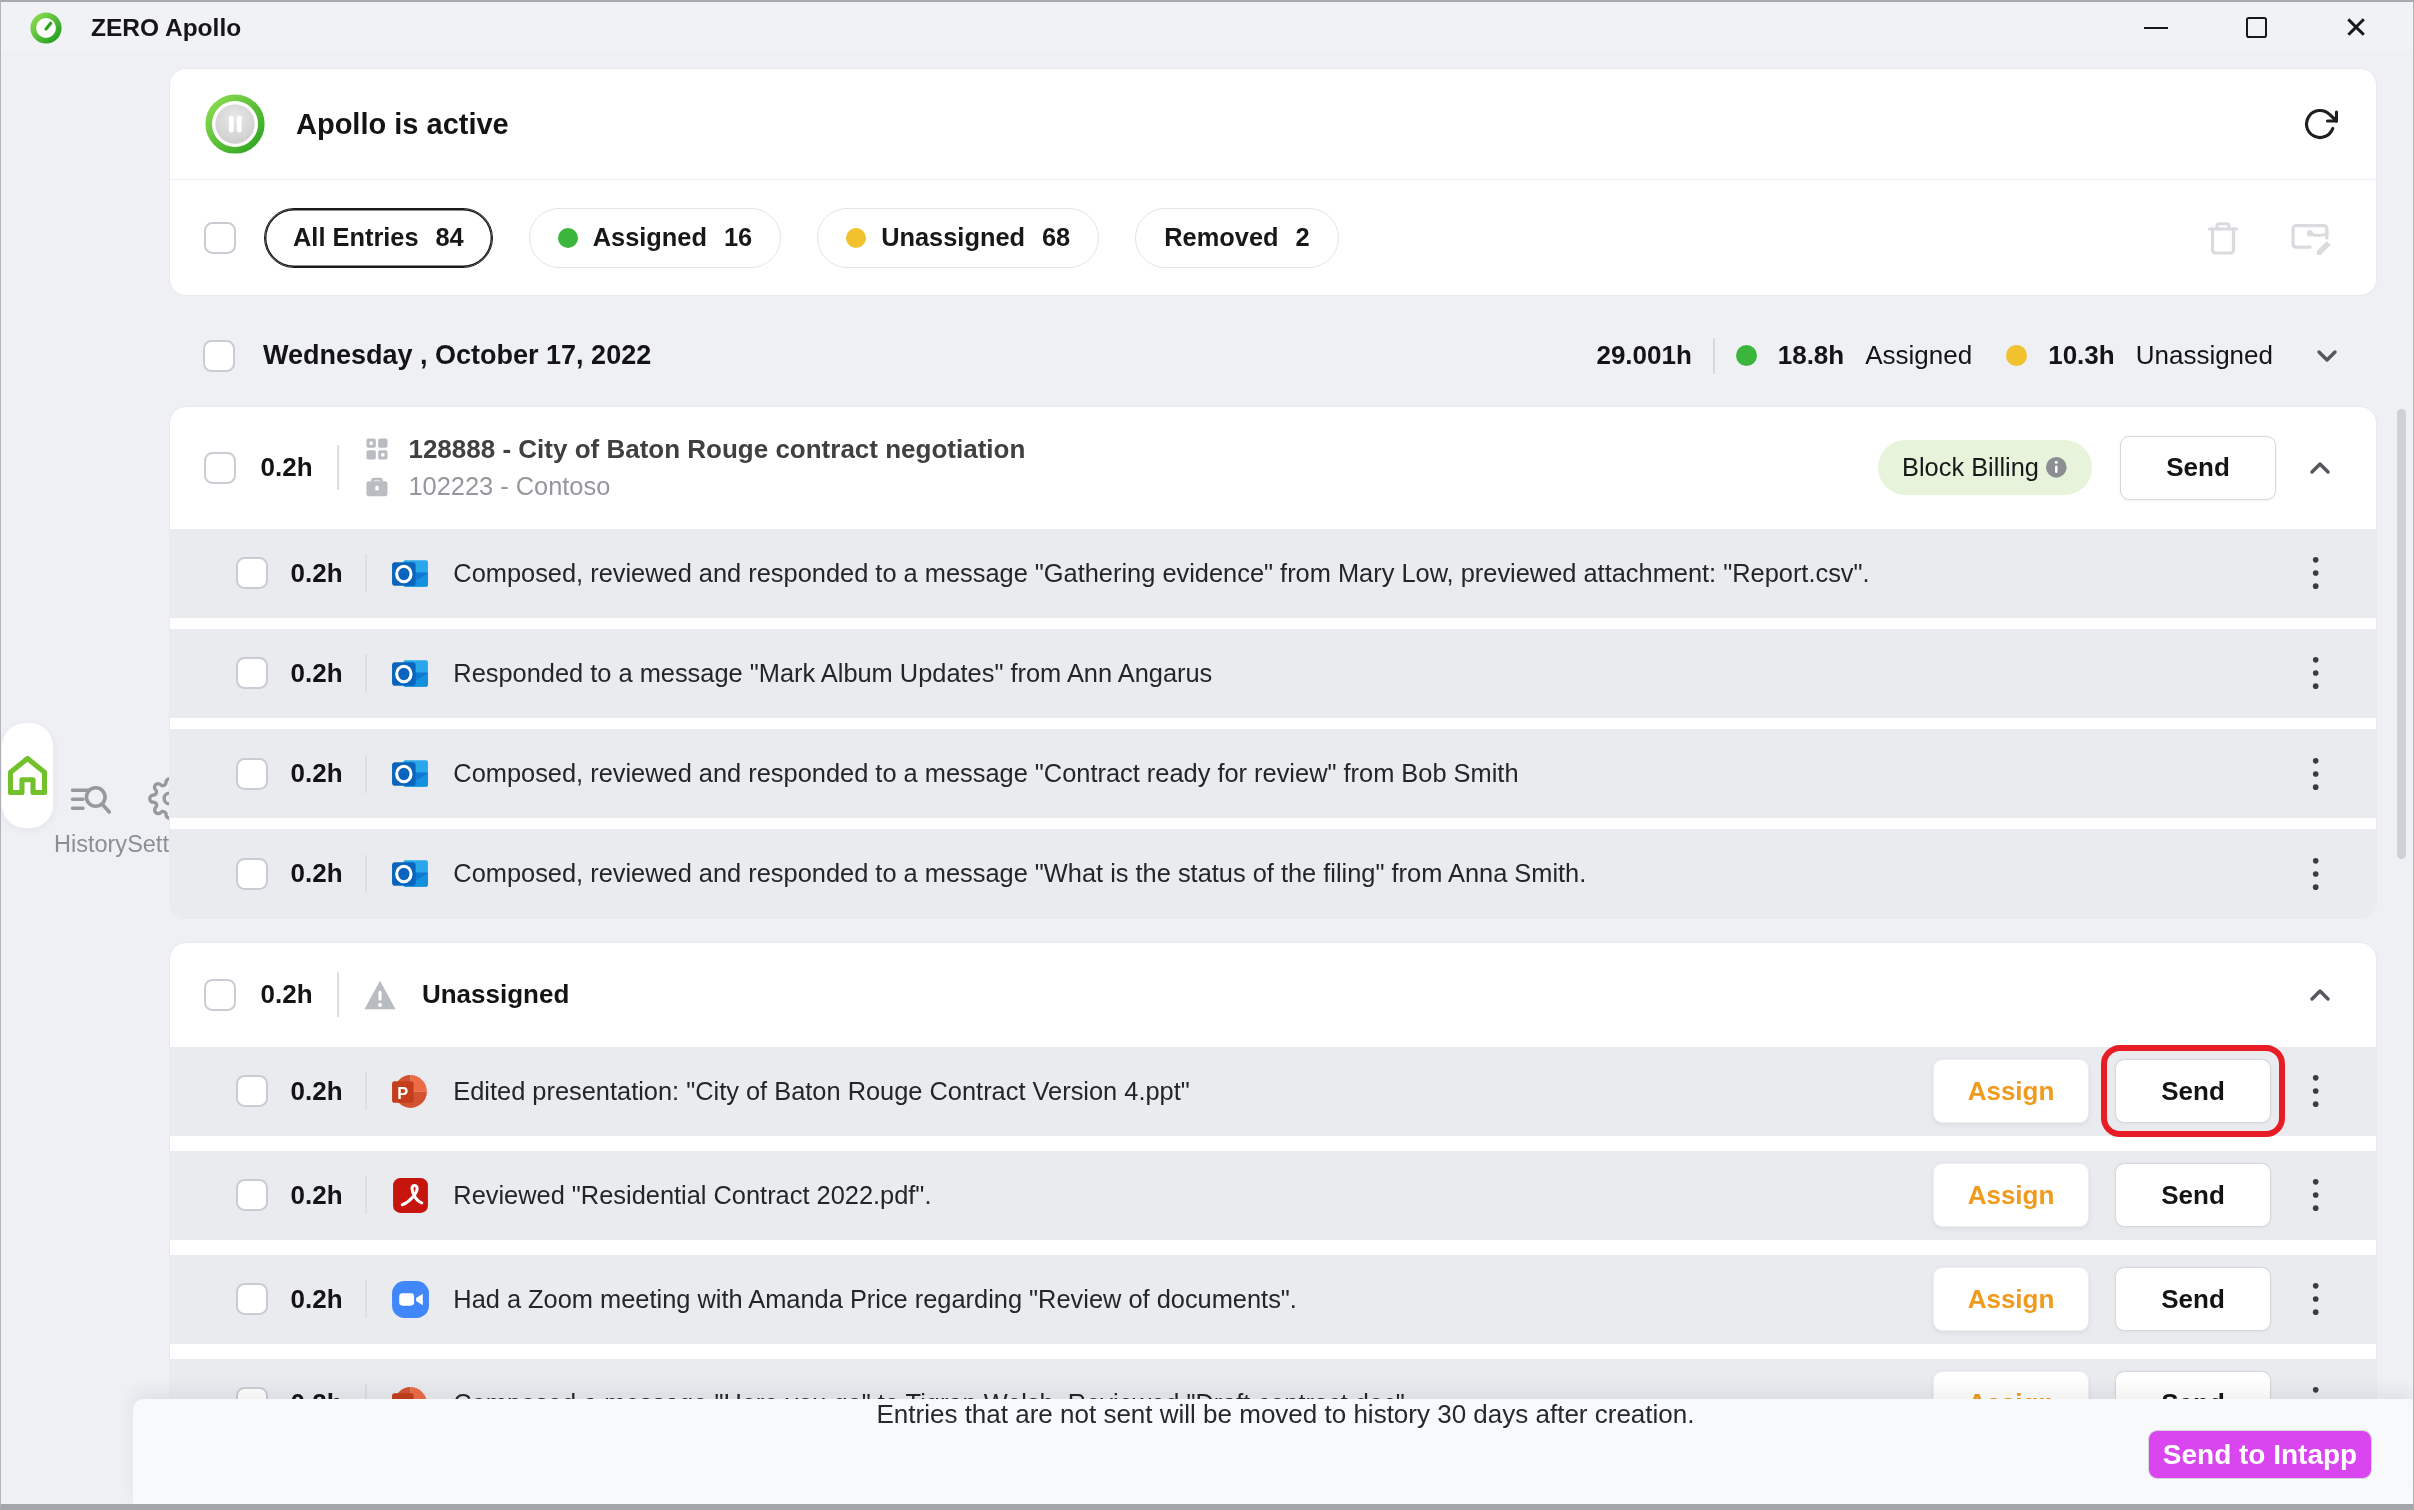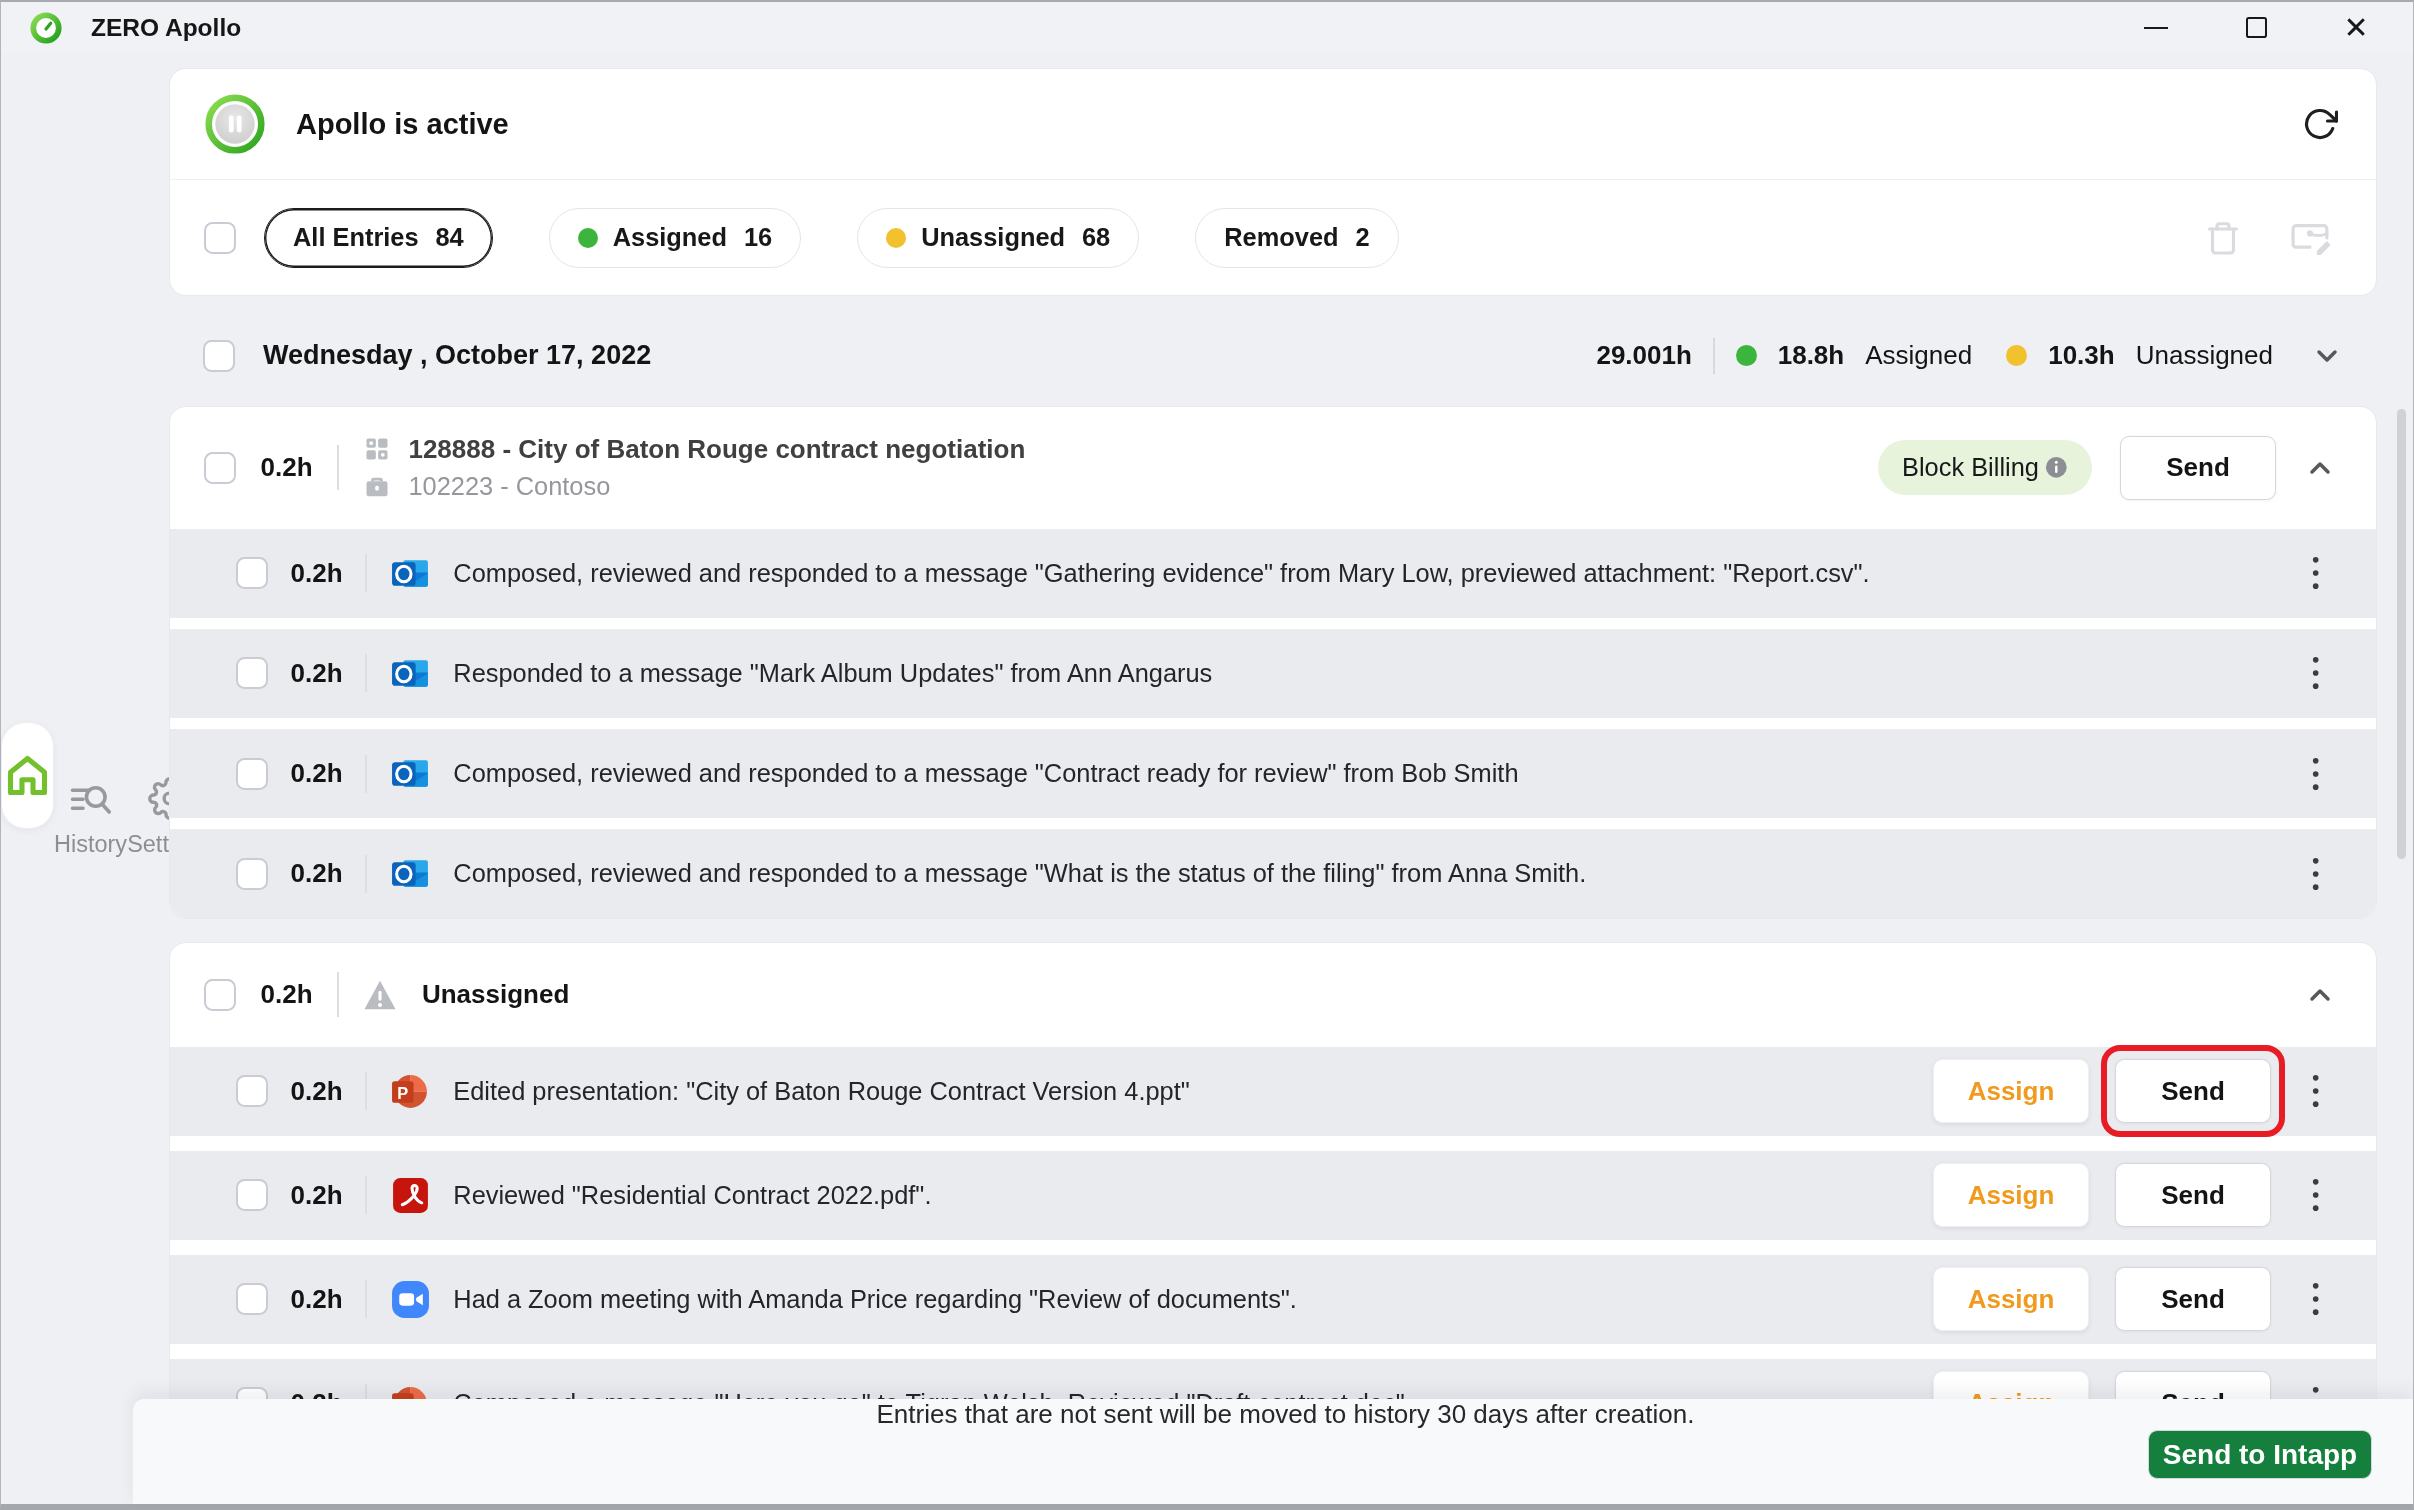--- a/index.html
+++ b/index.html
@@ -29,21 +29,21 @@
   .nav-help { margin-top:auto; }
 
   .main { flex:1; position:relative; padding:15px 36px 0 0; overflow:hidden; }
   .card { background:#fff; border-radius:17px; border:0.9px solid #e7e9ed; }
 
   
   .status-row { height:111px; display:flex; align-items:center; padding:0 38px 0 34px; gap:30px; border-bottom:1.9px solid #edeff2; }
   .status-text { font-size:29px; font-weight:600; color:#141414; }
   .icon-refresh { margin-left:auto; }
   .filter-row { height:115px; display:flex; align-items:center; padding:0 43px 0 34px; gap:28px; }
-  .chips { display:flex; gap:56px; align-items:flex-end; }
+  .chips { display:flex; gap:36px; align-items:flex-end; }
   .chip { height:60px; border-radius:32px; border:1.9px solid #e3e5e9; background:#fff; padding:0 28px;
     display:flex; align-items:center; gap:15px; font-size:25.4px; font-weight:700; color:#17181a; cursor:default; }
   .chip.selected { border-color:#1b1b1b; box-shadow:inset 0 0 0 1.4px #1b1b1b; }
   .chip .dot { width:20px; height:20px; border-radius:50%; }
   .chip .count { margin-left:1.9px; }
   .filter-icons { margin-left:auto; display:flex; gap:49px; align-items:center; }
 
   
   .date-row { height:70px; display:flex; align-items:center; gap:28px; padding:0 34px; margin:24.5px 0 15px 0; }
   .date-text { font-size:27px; font-weight:700; color:#141414; }
@@ -86,21 +86,21 @@
   .app-icon svg { width:41px; height:41px; }
 
   .checkbox { width:32px; height:32px; flex:none; background:#fff; border:2.4px solid #c9ccd2; border-radius:8.5px; }
   .kebab { width:38px; height:41px; display:grid; place-items:center; }
 
   
   .footer { position:absolute; left:132px; right:0; bottom:0; height:105px; background:#f8f9fb;
     border-top-left-radius:11.3px; box-shadow:0 -7.5px 17px rgba(40,44,50,.07);
     display:flex; align-items:center; padding:0 41px 0 66px; z-index:6;flex-direction:column; }
   .footer-note { font-size:26px; color:#26282b; }
-  .btn-cta { margin-left:auto; width:224px; height:49px; background:#15803d; border:0.9px solid #d6d8dc; border-radius:9.4px;
+  .btn-cta { margin-left:auto; width:224px; height:49px; background:#d946ef; border:0.9px solid #d6d8dc; border-radius:9.4px;
     color:#ffffff; font-size:28px; font-weight:600; display:flex; align-items:center; justify-content:center; }
 
   .scroll-thumb { position:absolute; right:6.6px; top:407px; width:9.4px; height:450px; background:#cfd1d6; border-radius:4.7px; z-index:7; }
 
   svg { display:block; }
 </style>
 </head>
 <body>
 
 <div class="window">

